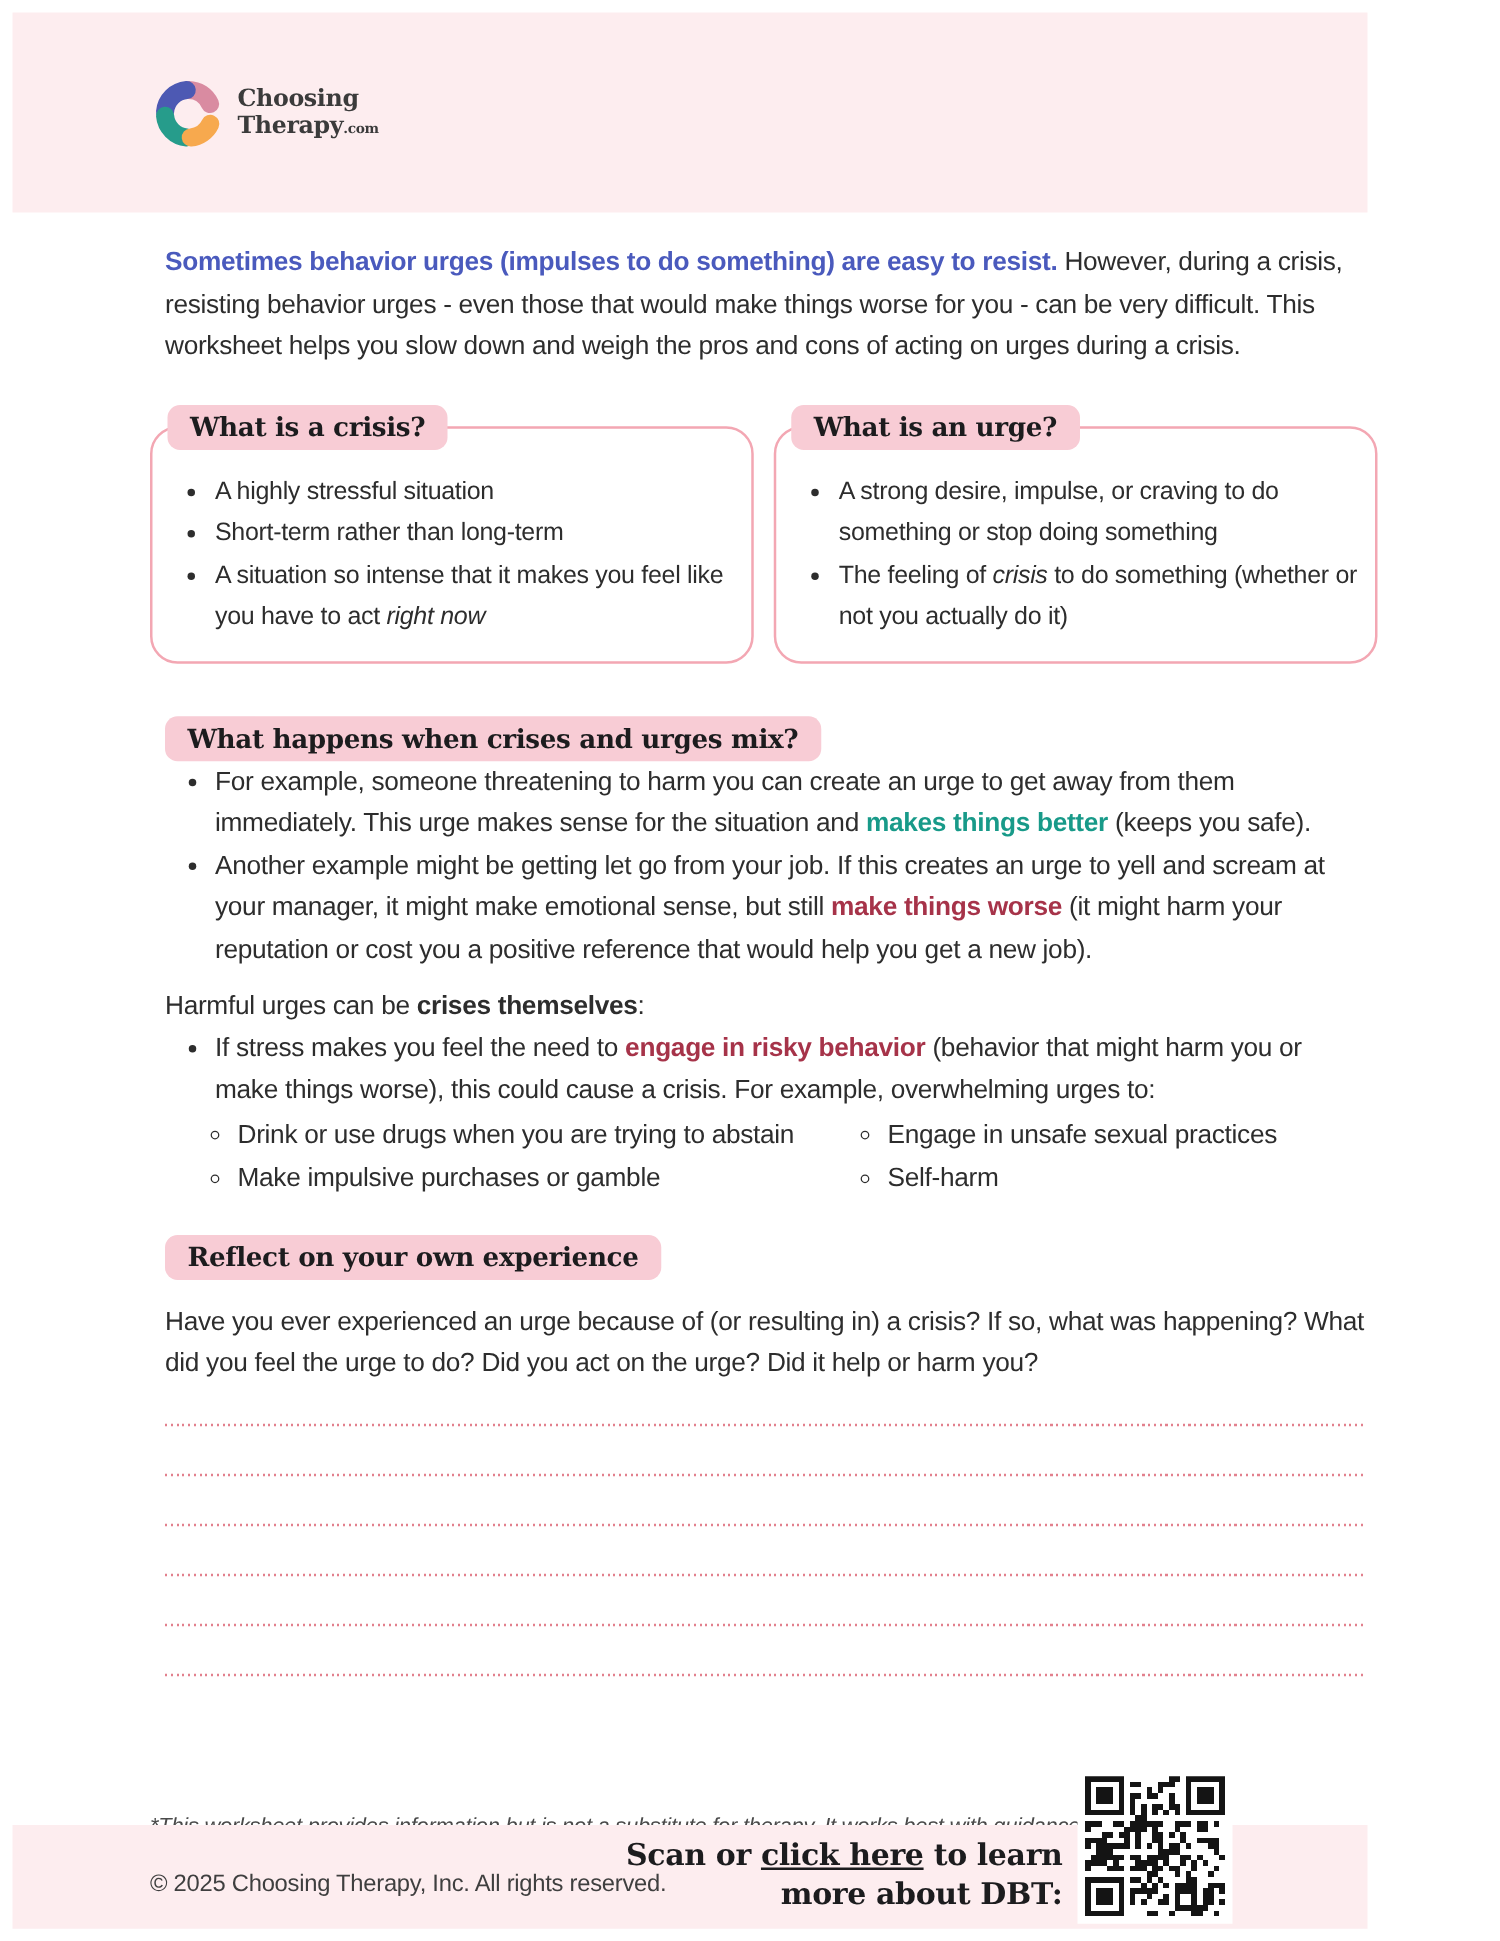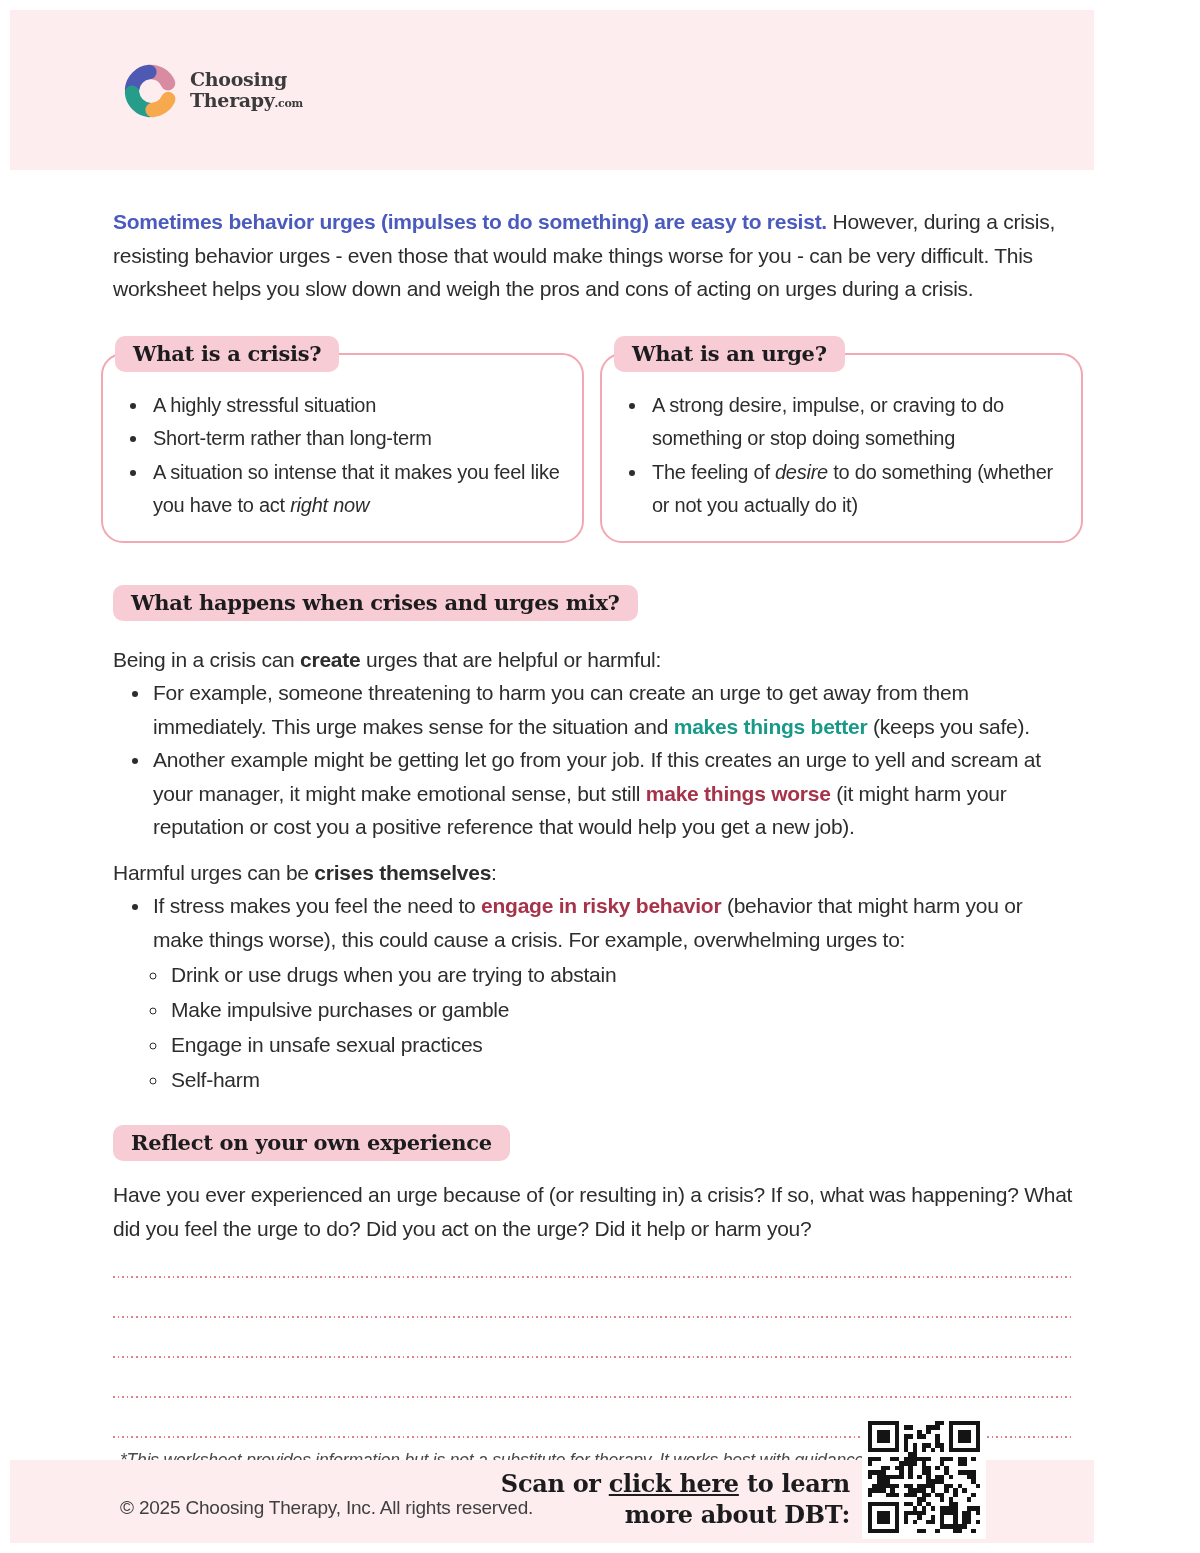--- a/index.html
+++ b/index.html
@@ -15,21 +15,21 @@
   .header-band{position:absolute;left:10px;top:10px;right:10px;height:160px;background:var(--accent_pink_band);}
   .logo{position:absolute;left:112px;top:52px;display:flex;align-items:center;gap:10px;}
   .logo svg{width:58px;height:58px;display:block;}
   .logo-text{font-family:"DejaVu Serif",serif;font-weight:600;font-size:19px;line-height:21px;color:#3b3b3b;letter-spacing:-0.3px;}
   .logo-text .dotcom{font-size:11px;}
   .titles{position:absolute;left:0;right:0;top:34px;text-align:center;font-family:"DejaVu Serif",serif;color:var(--heading_dark);}
   .doc-title{font-size:41px;line-height:50px;font-weight:700;letter-spacing:-0.5px;margin:0;}
   .doc-subtitle{font-size:27px;line-height:34px;font-weight:700;margin:2px 0 0 0;letter-spacing:-0.3px;}
 
   
-  main{position:absolute;left:113px;top:170px;width:960px;margin-top:12px;}
+  main{position:absolute;left:132px;top:170px;width:960px;}
   .rich{font-size:21px;line-height:33.5px;letter-spacing:-0.25px;}
   .intro{margin-top:23px;}
   .b{font-weight:700;}
   .i{font-style:italic;}
   .blue{color:var(--accent_blue);font-weight:700;}
   .teal{color:var(--accent_teal);font-weight:700;}
   .red{color:var(--accent_red);font-weight:700;}
   .u{text-decoration:underline;}
 
   
@@ -37,21 +37,21 @@
   .info-box{position:relative;flex:1;border:2px solid var(--box_border);border-radius:22px;background:#fff;box-sizing:border-box;padding:26px 14px 18px 14px;min-height:178px;}
   .pill{display:inline-block;background:var(--pill_pink);border-radius:10px;padding:5px 18px 6px 18px;font-family:"DejaVu Serif",serif;font-weight:700;font-size:21px;color:var(--heading_dark);letter-spacing:-0.3px;white-space:nowrap;}
   .info-box .pill{position:absolute;top:-19px;left:12px;}
   .box-list{margin:8px 0 0 0;padding-left:32px;list-style:disc;}
   .box-list li{font-size:20px;line-height:33.5px;letter-spacing:-0.25px;padding-left:4px;}
   .mt-sect{margin-top:42px;display:block;}
   .body-p{margin:22px 0 0 0;}
   .bullet-list{margin:0;padding-left:38px;list-style:disc;}
   .bullet-list li{padding-left:2px;}
   .tight{margin-top:12px;}
-  .sub-cols{display:flex;margin-top:1px;padding-left:36px;flex-direction:column;}
+  .sub-cols{display:flex;margin-top:1px;padding-left:36px;}
   .sub-col{list-style:circle;margin:0;padding-left:20px;}
   .sub-col li{font-size:21px;line-height:35px;letter-spacing:-0.25px;padding-left:2px;}
   .sub-col.c1{width:520px;box-sizing:border-box;}
   .sub-col.c2{flex:1;}
 
   .reflect-pill{margin-top:28px;}
   .prompt{margin-top:17px;}
 
   .write-lines{margin-top:31px;}
   .write-line{height:2px;margin-bottom:38px;background-image:repeating-linear-gradient(90deg,var(--line_pink) 0 1.6px,transparent 1.6px 4.6px);}
@@ -97,28 +97,27 @@
         <ul class="box-list">
           <li><span>A highly stressful situation</span></li>
           <li><span>Short-term rather than long-term</span></li>
           <li><span>A situation so intense that it makes you feel like you have to act </span><span class="i">right now</span></li>
         </ul>
       </div>
       <div class="info-box">
         <span class="pill">What is an urge?</span>
         <ul class="box-list">
           <li><span>A strong desire, impulse, or craving to do something or stop doing something</span></li>
-          <li><span>The feeling of </span><span class="i">desire</span><span> to do something (whether or not you actually do it)</span></li>
+          <li><span>The feeling of </span><span class="i">crisis</span><span> to do something (whether or not you actually do it)</span></li>
         </ul>
       </div>
     </div>
 
     <span class="pill mt-sect" style="display:inline-block;">What happens when crises and urges mix?</span>
 
-    <p class="rich body-p"><span>Being in a crisis can </span><span class="b">create</span><span> urges that are helpful or harmful:</span></p>
     <ul class="bullet-list rich">
       <li><span>For example, someone threatening to harm you can create an urge to get away from them immediately. This urge makes sense for the situation and </span><span class="teal">makes things better</span><span> (keeps you safe).</span></li>
       <li><span>Another example might be getting let go from your job. If this creates an urge to yell and scream at your manager, it might make emotional sense, but still </span><span class="red">make things worse</span><span> (it might harm your reputation or cost you a positive reference that would help you get a new job).</span></li>
     </ul>
 
     <p class="rich body-p tight"><span>Harmful urges can be </span><span class="b">crises themselves</span><span>:</span></p>
     <ul class="bullet-list rich">
       <li><span>If stress makes you feel the need to </span><span class="red">engage in risky behavior</span><span> (behavior that might harm you or make things worse), this could cause a crisis. For example, overwhelming urges to:</span></li>
     </ul>
 

